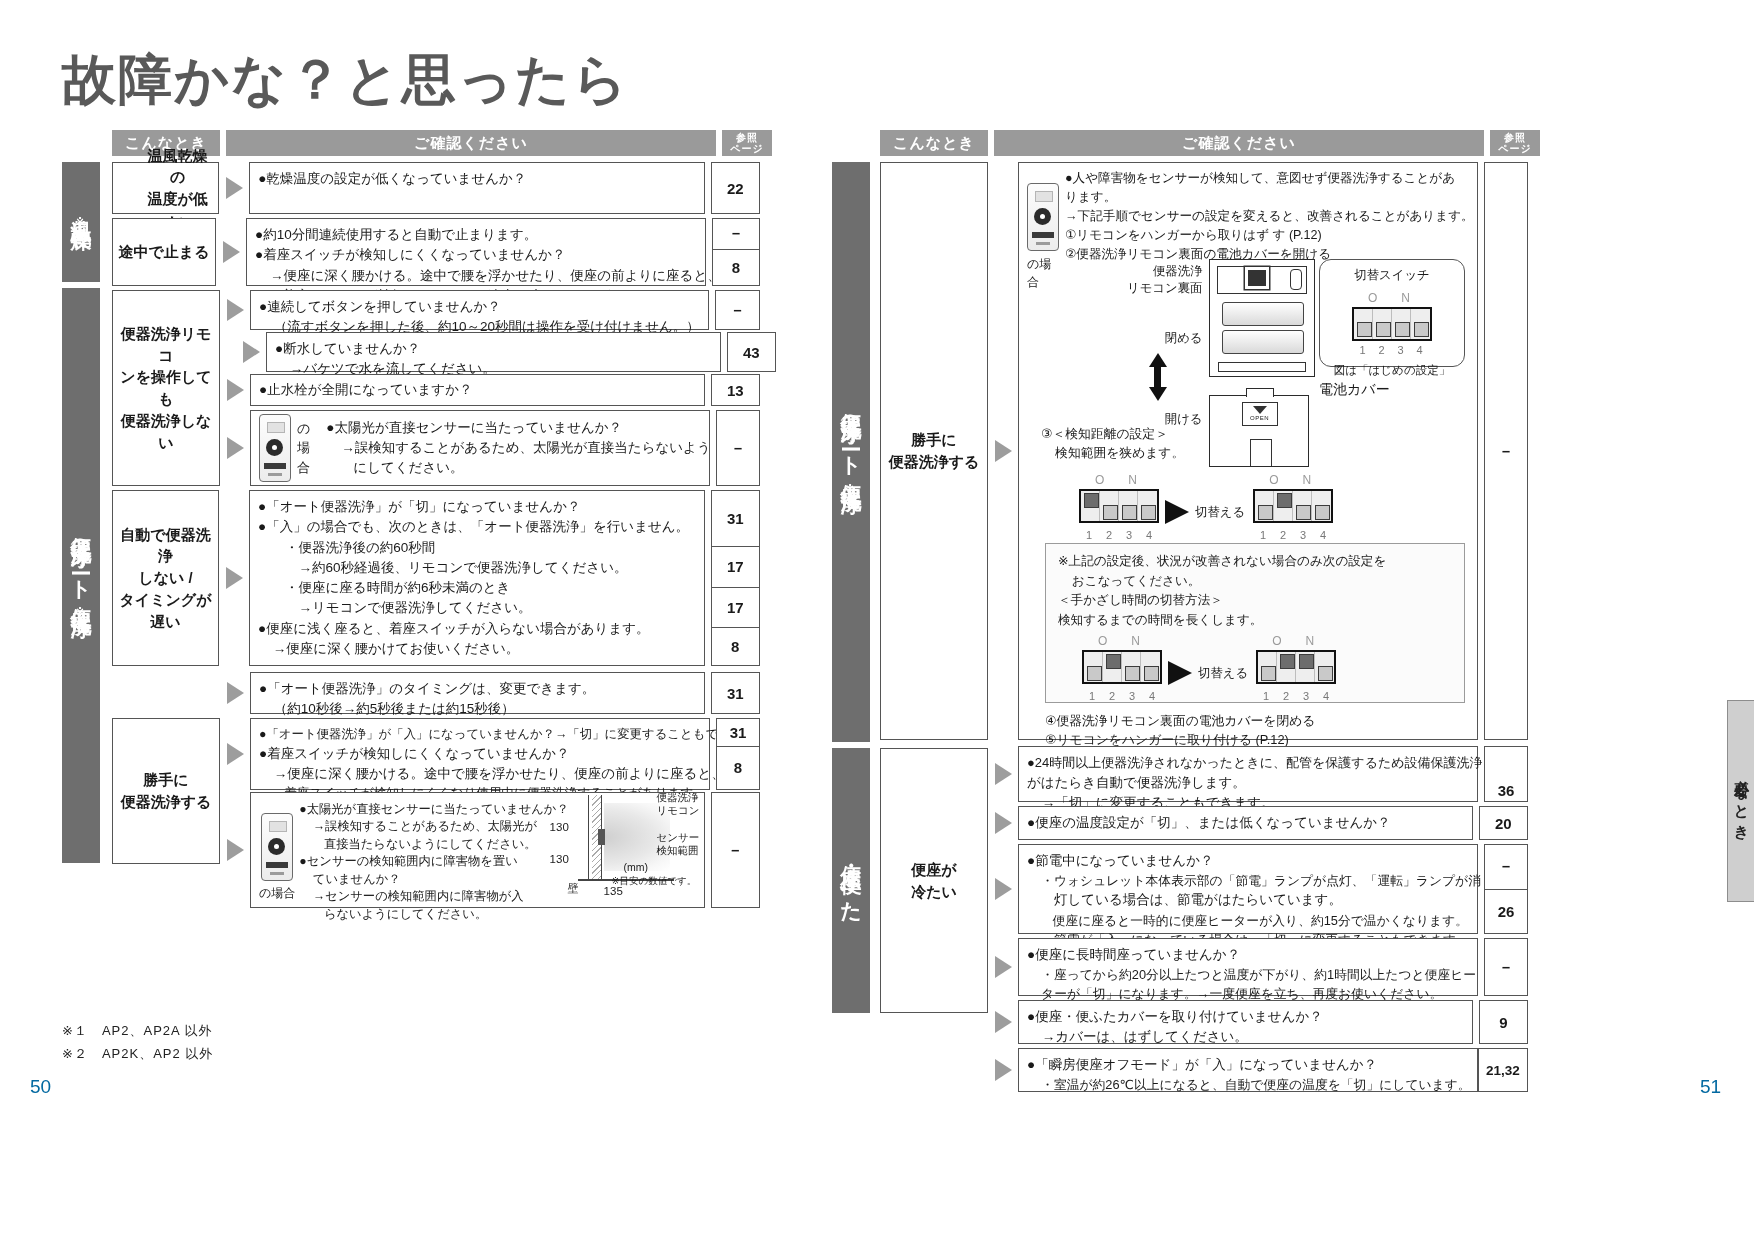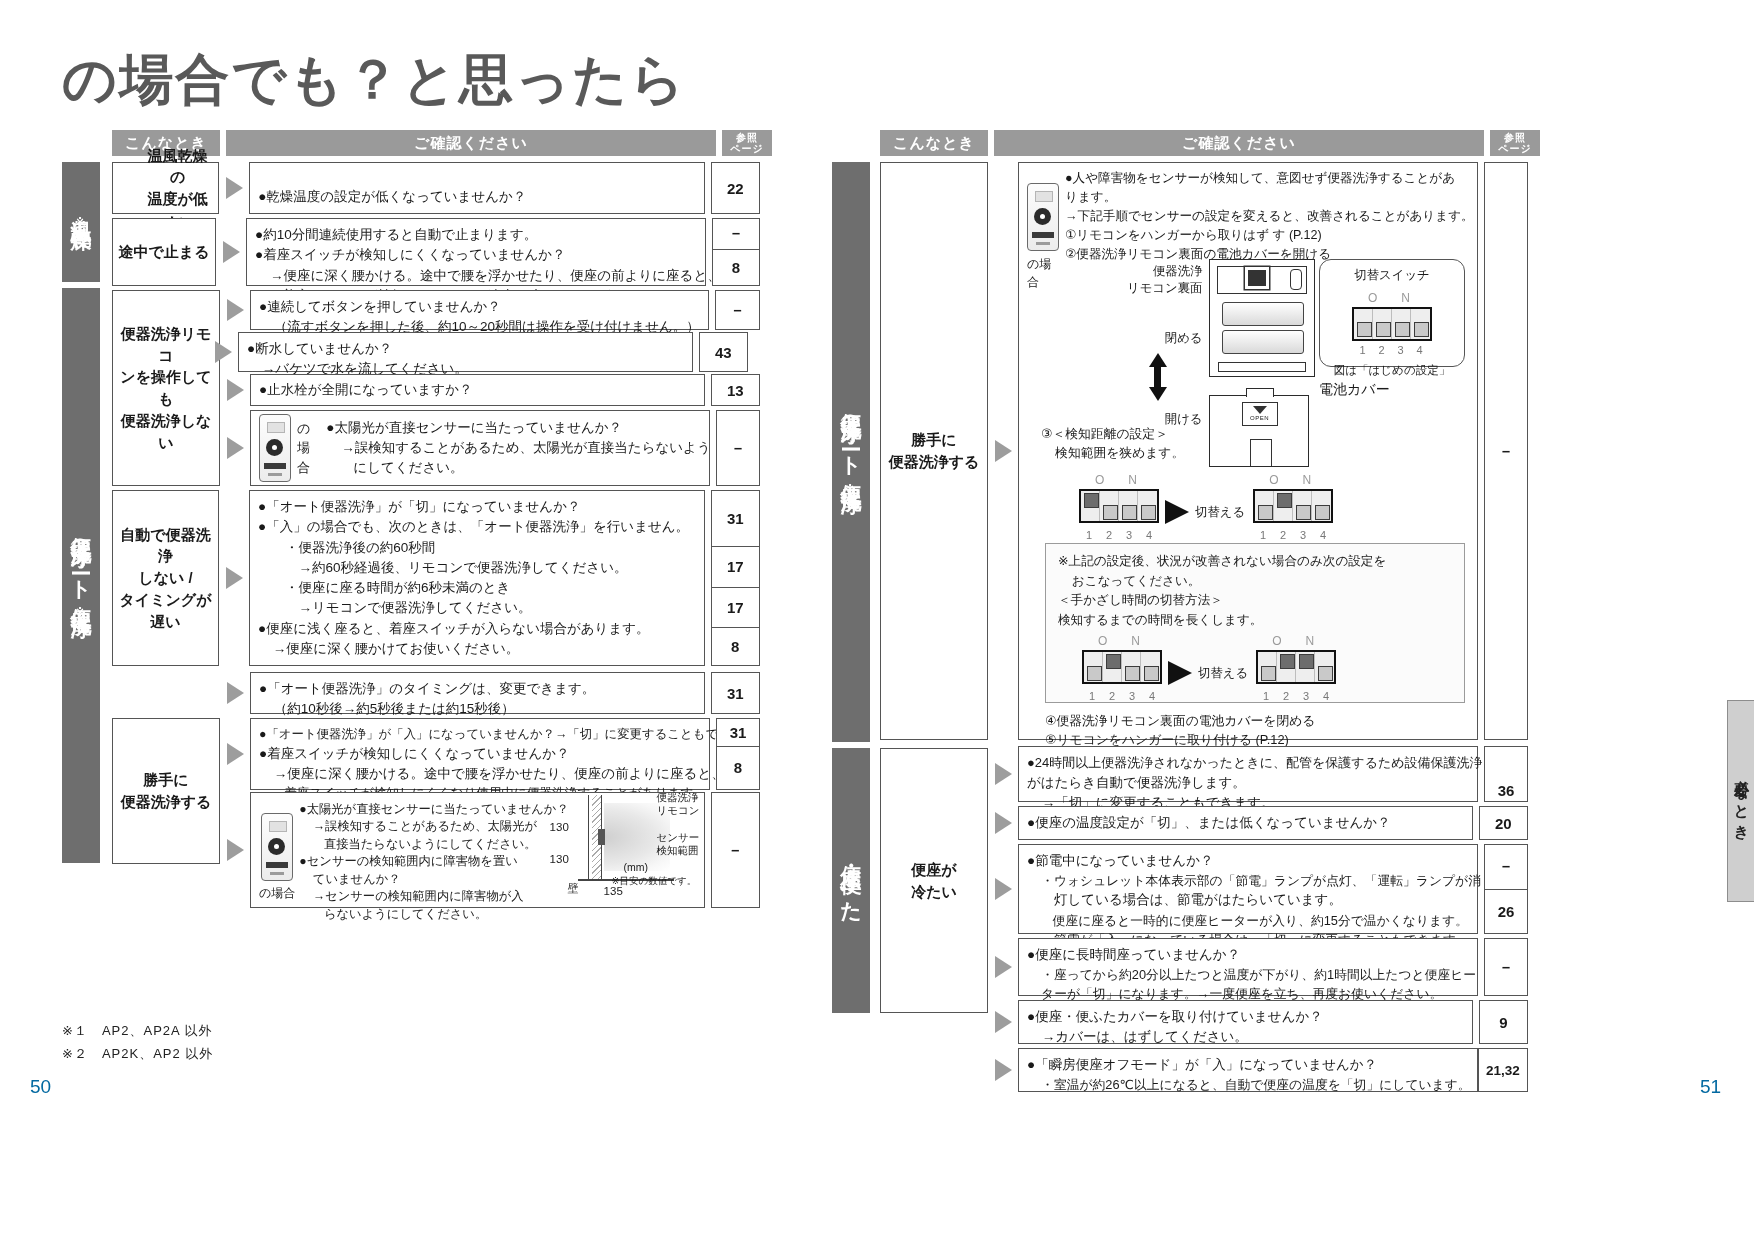--- a/index.html
+++ b/index.html
@@ -142,21 +142,21 @@
   .stem{width:7px;background:#111;margin:0 auto;}
 
   .callout{border:1.4px solid #555;border-radius:12px;background:#fff;box-sizing:border-box;}
   .notebox{border:1px solid #9b9b9b;background:#fbfbfb;box-sizing:border-box;}
 </style>
 </head>
 <body>
 
 <div class="page">
 
-  <div class="doc-title">の場合でも？と思ったら</div>
+  <div class="doc-title">故障かな？と思ったら</div>
 
   <div class="sheet" style="left:112px;top:130px;">
     <div class="hdr-row">
       <div class="hdr-cell" style="width:108px;">こんなとき</div>
       <div class="hdr-cell" style="width:490px;">ご確認ください</div>
       <div class="hdr-cell ref" style="width:50px;">
         <span>参照</span>
         <span>ページ</span>
       </div>
     </div>
@@ -171,21 +171,21 @@
     <span class="note">※2</span>
   </div>
 
   <div class="body-row" style="position:absolute;left:112px;top:162px;width:648px;height:52px;">
     <div class="sym-cell" style="width:108px;padding-left:28px;">
       <span>温風乾燥の<br>温度が低い</span>
     </div>
     <div class="arrow-col">
         <i class="tri"></i>
       </div>
-    <div class="chk-cell" style="width:460px;display:flex;align-items:flex-end;">
+    <div class="chk-cell" style="width:460px;display:flex;align-items:flex-start;">
       <span class="ln">●乾燥温度の設定が低くなっていませんか？</span>
     </div>
     <div class="ref-cell" style="width:50px;margin-left:6px;">22</div>
   </div>
 
   <div class="body-row" style="position:absolute;left:112px;top:218px;width:648px;height:68px;">
     <div class="sym-cell" style="width:108px;">
       <span>途中で止まる</span>
     </div>
     <div class="arrow-col">
@@ -211,21 +211,21 @@
     <div class="arrow-col">
         <i class="tri"></i>
       </div>
     <div class="chk-cell" style="width:460px;">
       <span class="ln">●連続してボタンを押していませんか？</span>
       <span class="ln ind1">（流すボタンを押した後、約10～20秒間は操作を受け付けません。）</span>
     </div>
     <div class="ref-cell" style="width:50px;margin-left:6px;">－</div>
   </div>
 
-  <div class="body-row" style="position:absolute;left:208px;top:332px;width:540px;height:40px;">
+  <div class="body-row" style="position:absolute;left:236px;top:332px;width:540px;height:40px;">
     <div class="arrow-col">
         <i class="tri"></i>
       </div>
     <div class="chk-cell" style="width:460px;">
       <span class="ln">●断水していませんか？</span>
       <span class="ln ind1">→バケツで水を流してください。</span>
     </div>
     <div class="ref-cell" style="width:50px;margin-left:6px;">43</div>
   </div>
 

